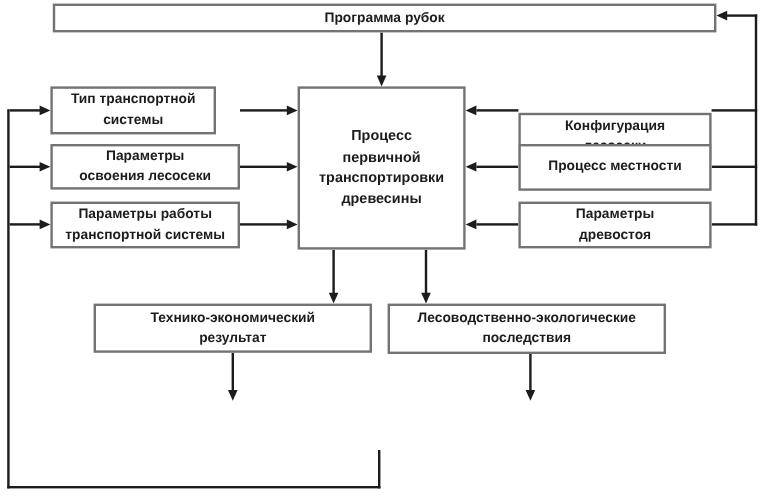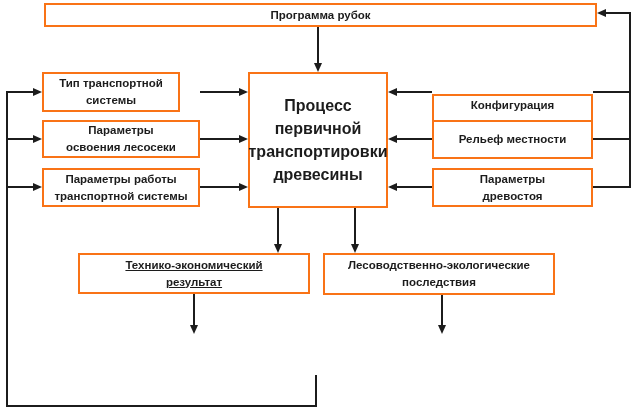--- a/index.html
+++ b/index.html
@@ -6,21 +6,21 @@
   #stage{
     position:relative;
     width:633px;height:414px;
     background:#fff;
     font-family:"Liberation Sans","DejaVu Sans",sans-serif;
     overflow:hidden;
   }
   .node{
     position:absolute;
     box-sizing:border-box;
-    border:2px solid #f97316;
+    border:2px solid #737373;
     background:#fff;
     display:flex;
     align-items:center;
     justify-content:center;
     text-align:center;
     font-weight:bold;
     font-size:11.5px;
     line-height:1.45;
     color:#1c1c1c;
     white-space:pre-line;
@@ -43,34 +43,34 @@
 
   <div class="node" style="left:42px;top:72px;width:138px;height:40px;">Тип транспортной
 системы</div>
 
   <div class="node" style="left:42px;top:120px;width:158px;height:38px;">Параметры
 освоения лесосеки</div>
 
   <div class="node" style="left:42px;top:168px;width:158px;height:39px;">Параметры работы
 транспортной системы</div>
 
-  <div class="node" style="left:248px;top:72px;width:140px;height:136px;font-size:16px;">Процесс
+  <div class="node" style="left:248px;top:72px;width:140px;height:136px;font-size:12px;">Процесс
 первичной
 транспортировки
 древесины</div>
 
   <div class="node" style="left:432px;top:72px;width:161px;height:40px;margin-top:22px;">Конфигурация
 лесосеки</div>
 
-  <div class="node" style="left:432px;top:120px;width:161px;height:39px;">Рельеф местности</div>
+  <div class="node" style="left:432px;top:120px;width:161px;height:39px;">Процесс местности</div>
 
   <div class="node" style="left:432px;top:168px;width:161px;height:39px;">Параметры
 древостоя</div>
 
-  <div class="node" style="left:78px;top:253px;width:232px;height:41px;text-decoration:underline;">Технико-экономический
+  <div class="node" style="left:78px;top:253px;width:232px;height:41px;">Технико-экономический
 результат</div>
 
   <div class="node" style="left:323px;top:253px;width:232px;height:42px;">Лесоводственно-экологические
 последствия</div>
 
 
   <div class="vline" style="left:317px;top:27px;height:38px;"></div>
   <div class="ah ah-down" style="left:314px;top:63px;"></div>
 
   <div class="hline" style="left:200px;top:91px;width:40px;"></div>

